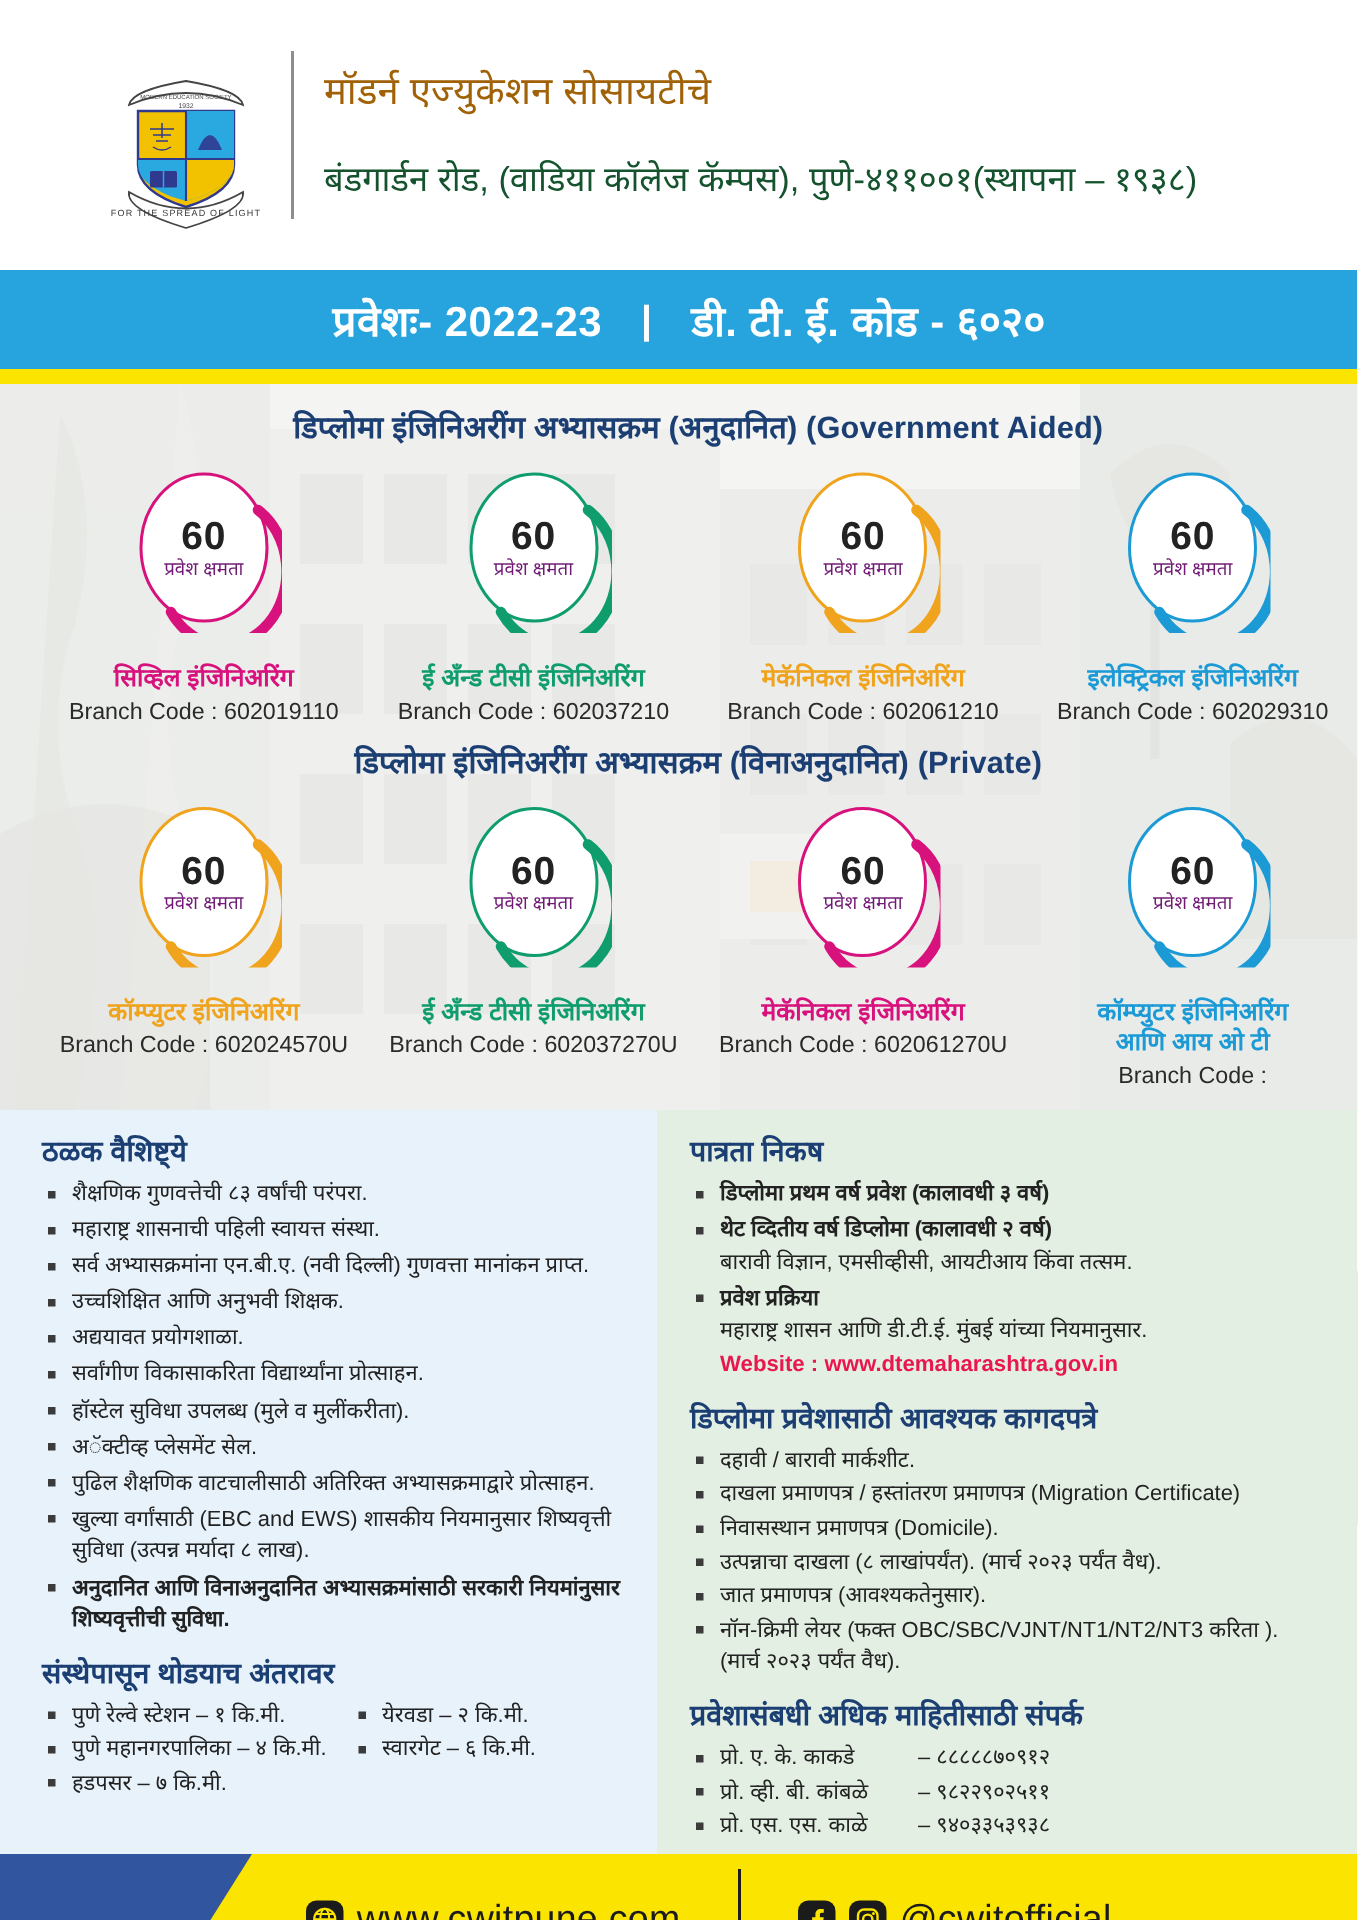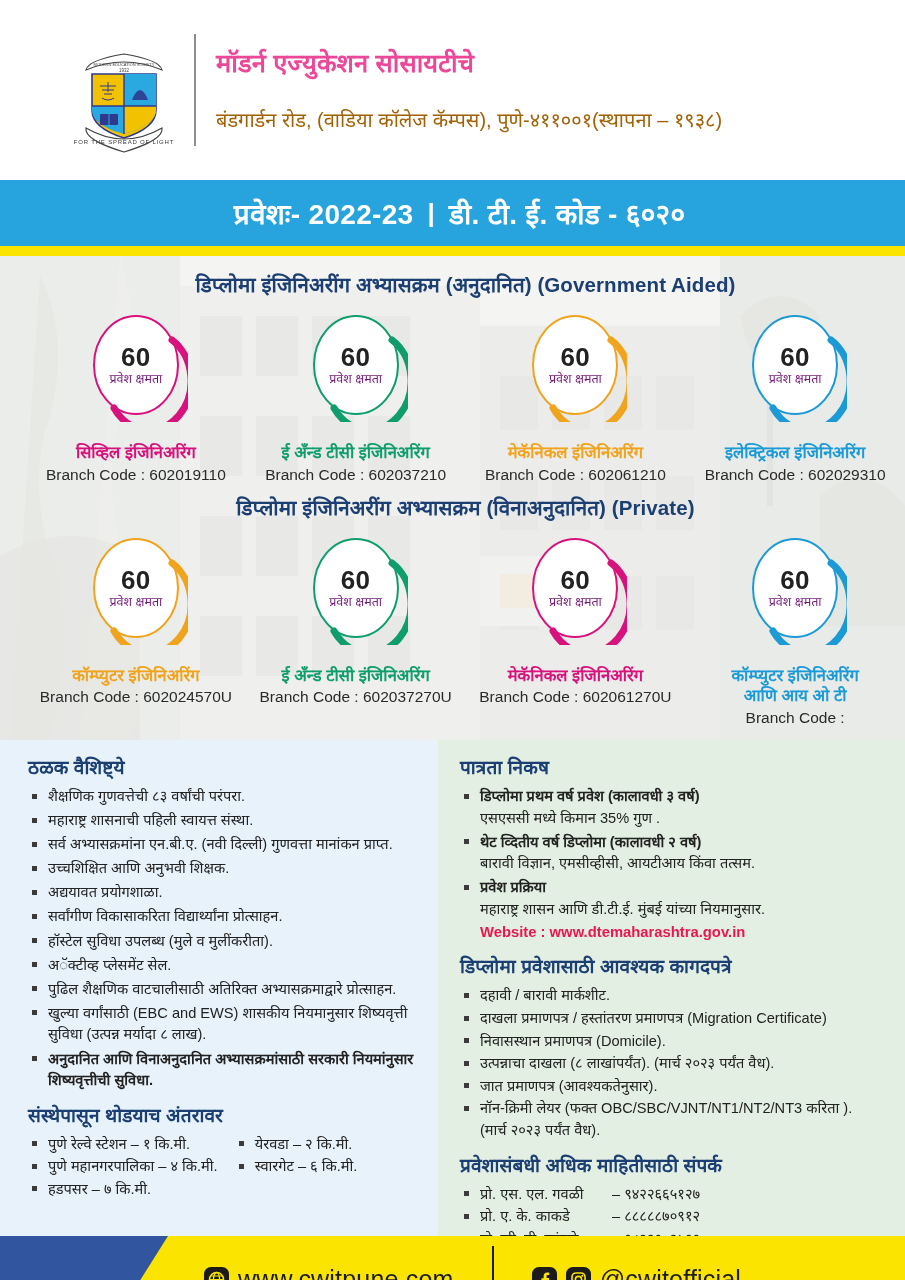--- a/index.html
+++ b/index.html
@@ -11,28 +11,28 @@
     position:relative;
   }
   .page{width:905px;height:1280px;position:relative;overflow:hidden;background:#fff;}
 
   
   .header{height:180px;display:flex;align-items:center;padding-left:72px;box-sizing:border-box;background:#fff;}
   .crest{width:104px;height:132px;flex:0 0 104px;position:relative;}
   .crest svg{display:block;}
   .header-divider{width:2px;height:112px;background:#8d8d8d;margin:0 20px 0 18px;flex:0 0 2px;}
   .header-text{display:flex;flex-direction:column;justify-content:center;}
-  .hl1{font-size:25.5px;font-weight:bold;color:#ec4899;line-height:1.26;letter-spacing:.1px;}
+  .hl1{font-size:25.5px;font-weight:normal;color:#a16207;line-height:1.26;letter-spacing:.1px;}
   .hl2{font-size:25.5px;font-weight:bold;color:#3c3c3c;line-height:1.26;letter-spacing:.1px;}
   .hl2 .suffix{font-weight:normal;font-size:23px;}
-  .hl3{font-size:20px;color:#a16207;line-height:1.3;margin-top:27px;}
+  .hl3{font-size:23px;color:#14532d;line-height:1.3;margin-top:27px;}
 
   
   .banner{height:66px;background:#27a3dd;display:flex;align-items:center;justify-content:center;color:#fff;}
-  .banner-inner{display:flex;align-items:center;gap:10px;font-size:28px;font-weight:bold;letter-spacing:.3px;margin-left:14px;}
+  .banner-inner{display:flex;align-items:center;gap:22px;font-size:28px;font-weight:bold;letter-spacing:.3px;margin-left:14px;}
   .banner-sep{font-weight:bold;font-size:26px;padding:0 4px;}
   .yellow-strip{height:10px;background:#fbe400;}
 
   
   .courses{position:relative;height:484px;overflow:hidden;background:#e3e3e0;padding-left:26px;}
   .bg-photo{position:absolute;inset:0;overflow:hidden;}
   .bg-photo .wash{position:absolute;inset:0;background:rgba(255,255,255,0.70);}
   .courses-inner{position:relative;z-index:3;padding-top:8px;}
 
   .sec-title{
@@ -362,38 +362,37 @@
               <li>येरवडा – २ कि.मी.</li>
               <li>स्वारगेट – ६ कि.मी.</li>
             </ul>
           </div>
       </div>
     </div>
 
     <div class="panel-right">
       <h3 class="p-head">पात्रता निकष</h3>
       <ul class="bl" id="elig-list">
-          <li class="bold"><b>डिप्लोमा प्रथम वर्ष प्रवेश (कालावधी ३ वर्ष)</b><span class="sub">एसएससी मध्ये किमान 35% गुण .</span></li>
+          <li class="bold"><b>डिप्लोमा प्रथम वर्ष प्रवेश (कालावधी ३ वर्ष)</b></li>
           <li class="bold"><b>थेट व्दितीय वर्ष डिप्लोमा (कालावधी २ वर्ष)</b><span class="sub">बारावी विज्ञान, एमसीव्हीसी, आयटीआय किंवा तत्सम.</span></li>
           <li class="bold"><b>प्रवेश प्रक्रिया</b><span class="sub">महाराष्ट्र शासन आणि डी.टी.ई. मुंबई यांच्या नियमानुसार.</span><span class="website">Website : www.dtemaharashtra.gov.in</span></li>
         </ul>
 
       <h3 class="p-head mt">डिप्लोमा प्रवेशासाठी आवश्यक कागदपत्रे</h3>
       <ul class="bl tight" id="docs-list">
           <li>दहावी / बारावी मार्कशीट.</li>
           <li>दाखला प्रमाणपत्र / हस्तांतरण प्रमाणपत्र (Migration Certificate)</li>
           <li>निवासस्थान प्रमाणपत्र (Domicile).</li>
           <li>उत्पन्नाचा दाखला (८ लाखांपर्यंत).  (मार्च २०२३ पर्यंत वैध).</li>
           <li>जात प्रमाणपत्र (आवश्यकतेनुसार).</li>
           <li>नॉन-क्रिमी लेयर (फक्त  OBC/SBC/VJNT/NT1/NT2/NT3 करिता ).<br>(मार्च २०२३ पर्यंत वैध).</li>
         </ul>
 
       <h3 class="p-head mt">प्रवेशासंबधी अधिक माहितीसाठी संपर्क</h3>
       <ul class="bl tight" id="contact-list">
-          <li><span class="contact-name">प्रो. एस. एल. गवळी</span><span>–  ९४२२६६५१२७</span></li>
           <li><span class="contact-name">प्रो. ए. के. काकडे</span><span>–  ८८८८८७०९१२</span></li>
           <li><span class="contact-name">प्रो. व्ही. बी. कांबळे</span><span>–  ९८२२९०२५११</span></li>
           <li><span class="contact-name">प्रो. एस. एस. काळे</span><span>–  ९४०३३५३९३८</span></li>
         </ul>
     </div>
   </div>
 
   <div class="footer">
     <div class="footer-blue"></div>
     <div class="footer-inner">

